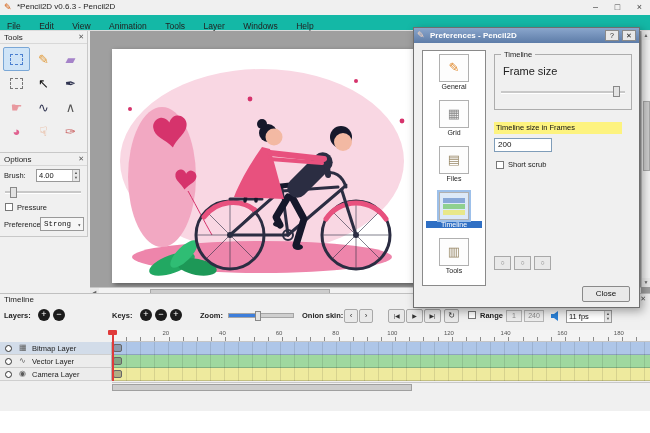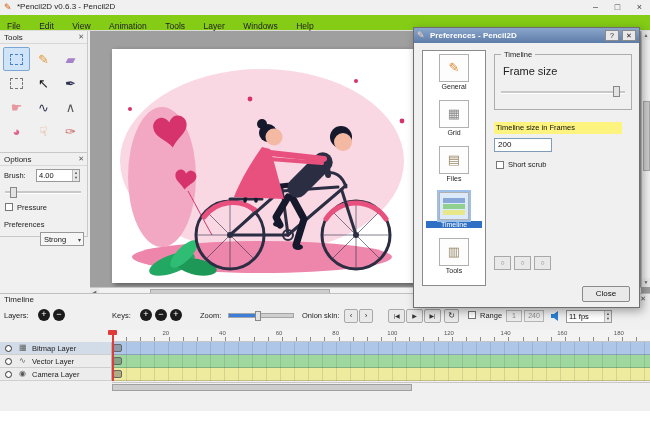--- a/index.html
+++ b/index.html
@@ -8,21 +8,21 @@
   #app { position:absolute; left:0; top:0; width:650px; height:411px; background:#f0f0f0; }
 
   
   #titlebar { position:absolute; left:0; top:0; width:650px; height:15px; background:#f0f0f0; }
   #titlebar .app-icon { position:absolute; left:4px; top:2px; font-size:9px; color:#d35400; line-height:11px; }
   #titlebar .title { position:absolute; left:17px; top:2px; font-size:8px; color:#222; }
   .winbtn { position:absolute; top:0; width:21px; height:15px; text-align:center; font-size:9px; color:#444; line-height:14px; cursor:default; }
   #btn-min { right:44px; } #btn-max { right:22px; } #btn-close { right:0; }
 
   
-  #menubar { position:absolute; left:0; top:15px; width:650px; height:16px; background:#84cc16; border-bottom:1px solid #dcdcdc; }
+  #menubar { position:absolute; left:0; top:15px; width:650px; height:16px; background:#14b8a6; border-bottom:1px solid #dcdcdc; }
   .menu-item { display:inline-block; padding:0 7px; font-size:8.5px; line-height:15px; color:#222; }
 
   
   #canvas-area { position:absolute; left:90px; top:31px; width:560px; height:266px; background:#9f9f9f; }
   #canvas { position:absolute; left:22px; top:18px; width:316px; height:234px; background:#fff; box-shadow:2px 2px 5px rgba(0,0,0,.45); }
   .vscroll { position:absolute; right:0; top:0; bottom:10px; width:9px; background:#f2f2f2; border-left:1px solid #c6c6c6; }
   .vscroll .arr { position:absolute; left:0; width:8px; height:9px; font-size:5px; color:#666; text-align:center; line-height:9px; background:#eaeaea; }
   .vscroll .a-up{ top:0; } .vscroll .a-dn{ bottom:0; }
   .vscroll .thumb { position:absolute; left:1px; top:70px; width:7px; height:70px; background:#cdcdcd; border:1px solid #a8a8a8; }
   .hscroll { position:absolute; left:0; right:9px; bottom:0; height:10px; background:#f2f2f2; border-top:1px solid #c6c6c6; }
@@ -55,21 +55,21 @@
   .combo { position:absolute; background:#f6f6f6; border:1px solid #999; font-size:7.5px; color:#111; }
   .combo .cval { position:absolute; left:3px; top:2px; }
   .combo .carr { position:absolute; right:2px; top:3px; font-size:6px; color:#444; }
 
   
   #timeline-panel { position:absolute; left:0; top:293px; width:650px; height:99px; background:#f0f0f0; border-top:1px solid #c0c0c0; }
   #tl-header { position:absolute; left:0; top:0; width:650px; height:12px; }
   #tl-header .ptitle { position:absolute; left:4px; top:1px; font-size:8px; color:#222; }
   #tl-header .pclose { position:absolute; right:4px; top:1px; font-size:7px; color:#555; }
   #tl-toolbar { position:absolute; left:0; top:12px; width:650px; height:20px; }
-  .tl-label { position:absolute; top:5px; font-size:7.5px; color:#222; }
+  .tl-label { position:absolute; top:5px; font-size:7.5px; color:#222;font-weight:bold; }
   .circ-btn { position:absolute; top:3px; width:12px; height:12px; border-radius:50%; background:#1b1b1b; color:#fff; font-size:9px; line-height:11px; text-align:center; }
   .sq-btn { position:absolute; top:3px; height:14px; background:#e9e9e9; border:1px solid #a8a8a8; border-radius:2px; font-size:6px; color:#333; text-align:center; line-height:12px; }
   .mini-field { position:absolute; top:4px; height:12px; background:#ececec; border:1px solid #b5b5b5; font-size:7px; color:#8a8a8a; text-align:center; line-height:10px; }
   #ruler-wrap { position:absolute; left:112px; top:36px; right:0; height:12px; background:#f3f3f3; border-bottom:1px solid #c5c5c5; overflow:hidden; }
   .tick { position:absolute; bottom:0; width:1px; height:4px; background:#8a8a8a; }
   .rnum { position:absolute; top:0; width:14px; text-align:center; font-size:6px; color:#555; }
   #rows { position:absolute; left:0; top:48px; width:650px; }
   .lrow { position:relative; height:13px; }
   .llabel { position:absolute; left:0; top:0; width:112px; height:13px; background:#ececec; border-bottom:1px solid #cfcfcf; border-right:1px solid #b5b5b5; }
   .lrow.selected .llabel { background:#d2dce9; }
@@ -276,21 +276,21 @@
     <span class="opt-label" style="left:4px; top:18px;">Brush:</span>
     <div class="spinbox" style="left:36px; top:16px; width:44px; height:13px;">
       <span class="val">4.00</span>
       <span class="spin">▲<br>▼</span>
     </div>
     <div class="slider-groove" style="left:5px; top:38px; width:76px;"></div>
     <div class="slider-handle" style="left:10px; top:34px;"></div>
     <span class="checkbox" style="left:5px; top:50px;"></span>
     <span class="opt-label" style="left:17px; top:50px;">Pressure</span>
     <span class="opt-label" style="left:4px; top:67px;">Preferences</span>
-    <div class="combo" style="left:40px; top:79px; width:44px; height:14px;">
+    <div class="combo" style="left:40px; top:64px; width:44px; height:14px;font-family:Liberation Mono, monospace;">
       <span class="cval">Strong</span>
       <span class="carr">▾</span>
     </div>
   </div>
 
   <div id="timeline-panel">
     <div id="tl-header">
       <span class="ptitle">Timeline</span>
       <span class="pclose">✕</span>
     </div>

